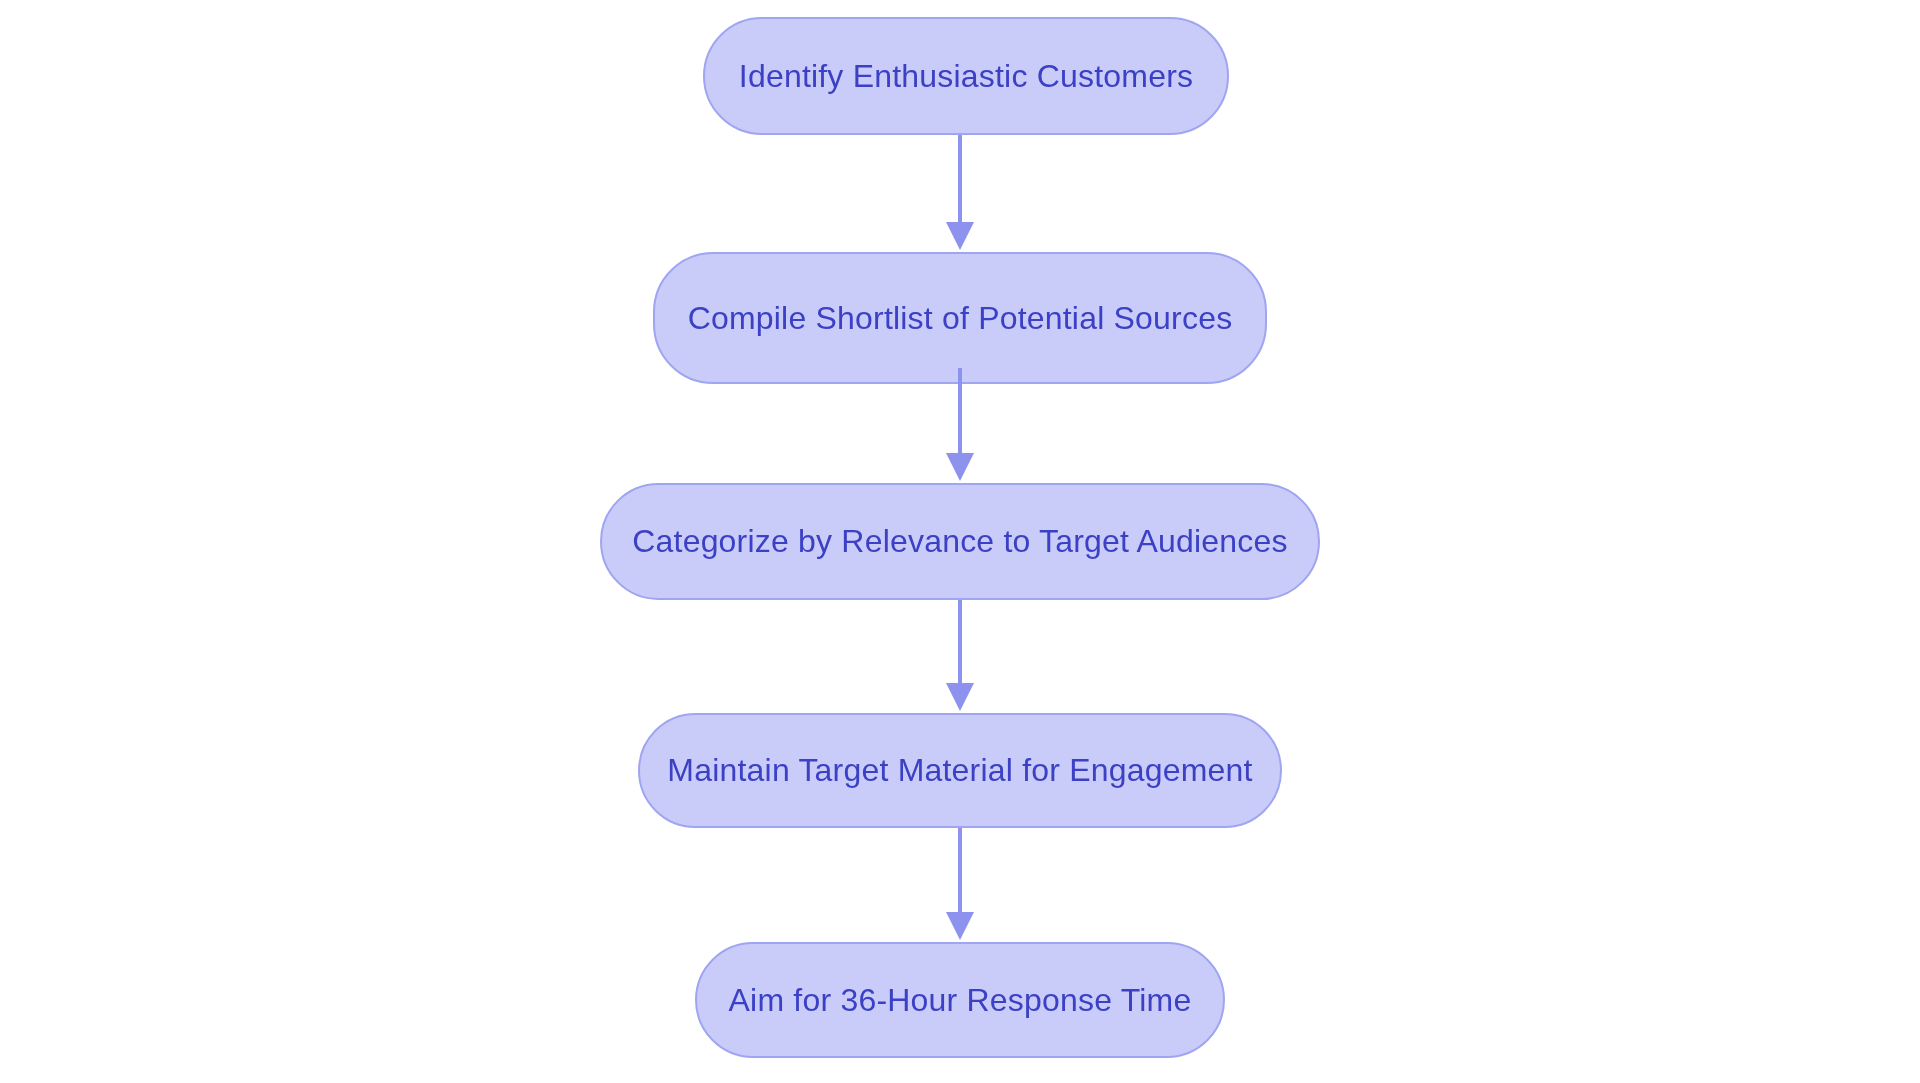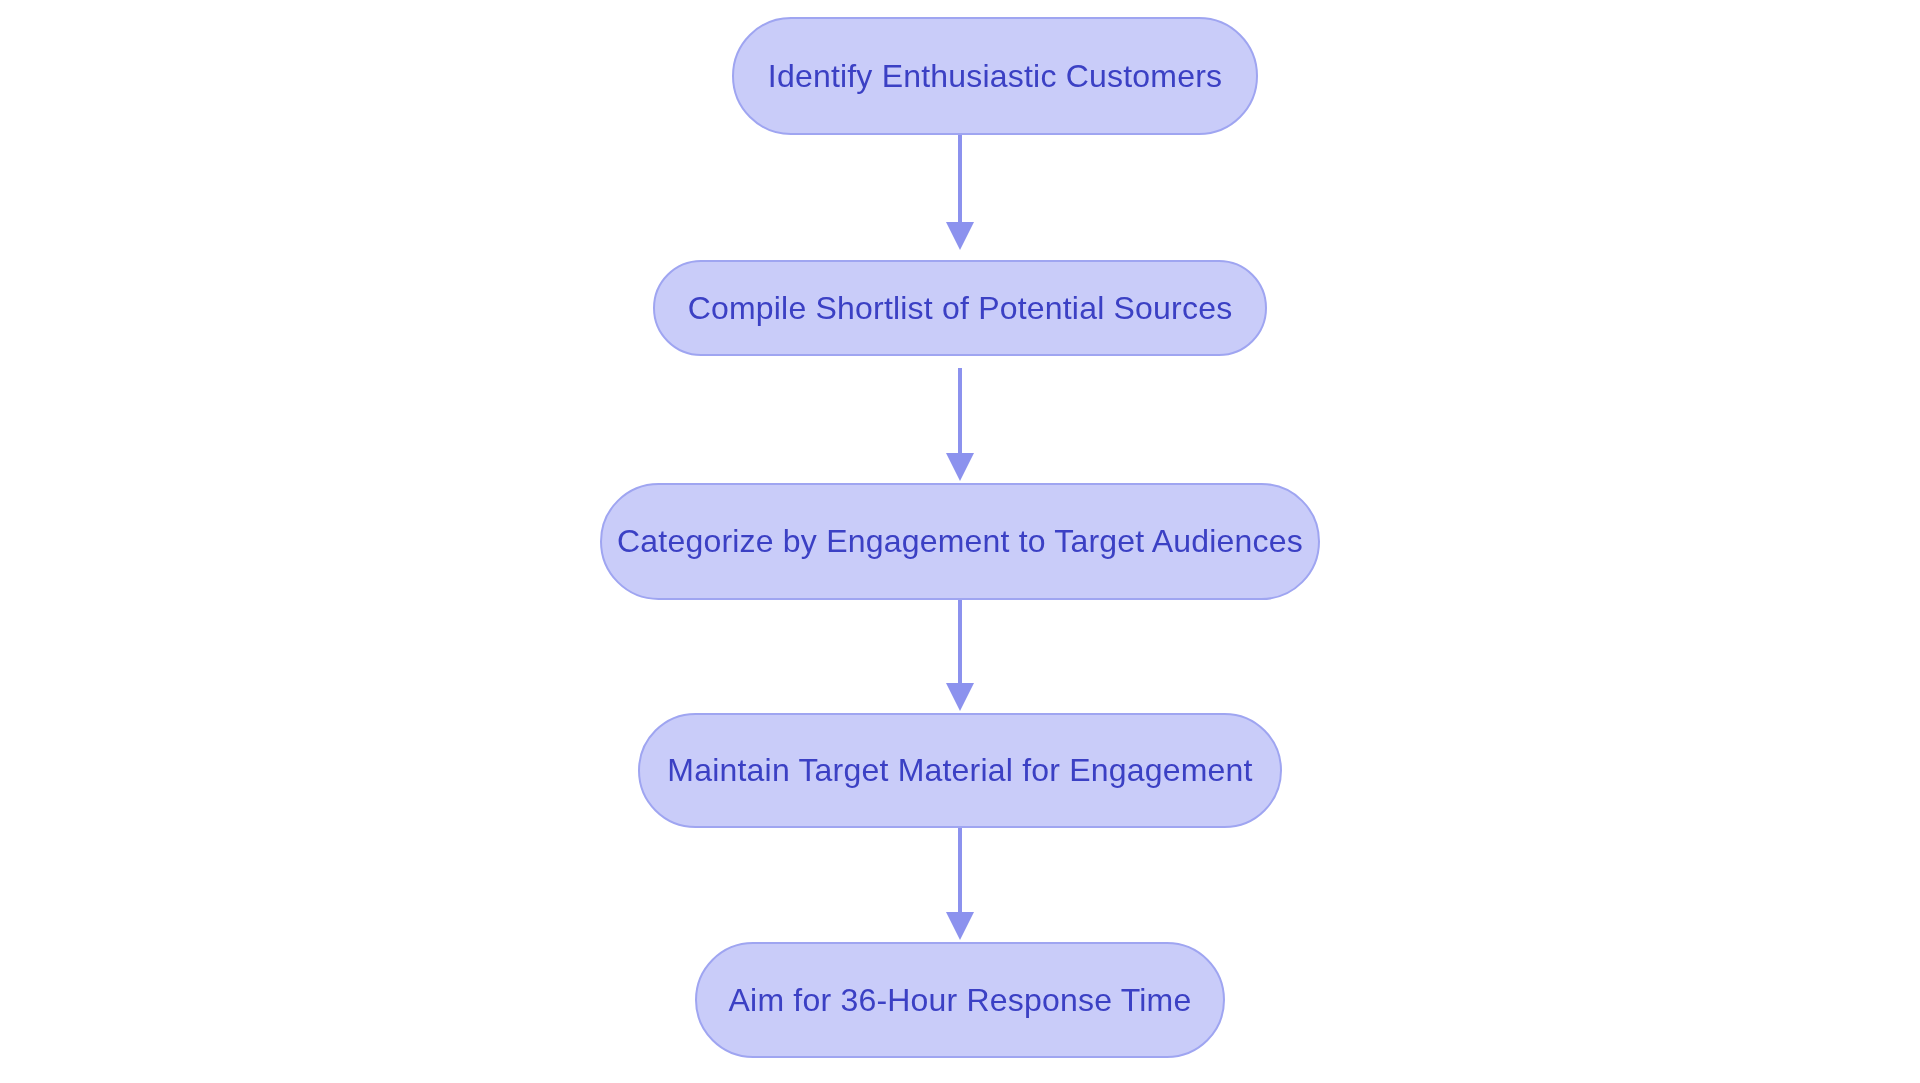--- a/index.html
+++ b/index.html
@@ -28,22 +28,22 @@
     border: 2px solid var(--node-border);
     border-radius: 60px;
   }
   .node-label {
     color: var(--node-text);
     font-size: 32px;
     font-weight: normal;
     white-space: nowrap;
     letter-spacing: 0.2px;
   }
-  .node-1 { left: 732px; top: 17px;  width: 526px; height: 118px; align-items: center; }
-  .node-2 { left: 653px; top: 260px; width: 614px; height: 96px; }
+  .node-1 { left: 703px; top: 17px;  width: 526px; height: 118px; align-items: center; }
+  .node-2 { left: 653px; top: 252px; width: 614px; height: 132px; }
   .node-3 { left: 600px; top: 483px; width: 720px; height: 117px; }
   .node-4 { left: 638px; top: 713px; width: 644px; height: 115px; }
   .node-5 { left: 695px; top: 942px; width: 530px; height: 116px; }
 
   .arrow-line {
     position: absolute;
     left: 958px;
     width: 4px;
     background: var(--arrow);
   }
@@ -78,21 +78,21 @@
   <div class="arrow-head head-1"></div>
 
   <div class="node node-2">
     <span class="node-label">Compile Shortlist of Potential Sources</span>
   </div>
 
   <div class="arrow-line line-2"></div>
   <div class="arrow-head head-2"></div>
 
   <div class="node node-3">
-    <span class="node-label">Categorize by Engagement to Target Audiences</span>
+    <span class="node-label">Categorize by Relevance to Target Audiences</span>
   </div>
 
   <div class="arrow-line line-3"></div>
   <div class="arrow-head head-3"></div>
 
   <div class="node node-4">
     <span class="node-label">Maintain Target Material for Engagement</span>
   </div>
 
   <div class="arrow-line line-4"></div>

